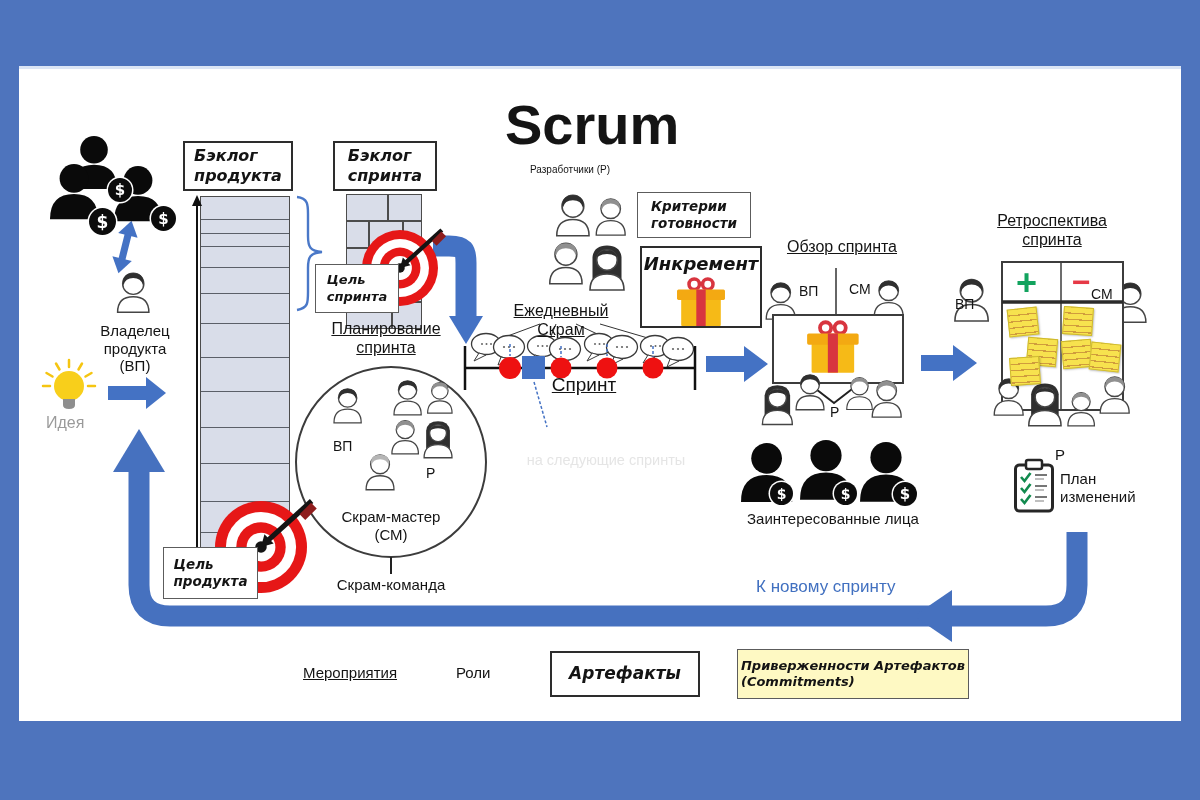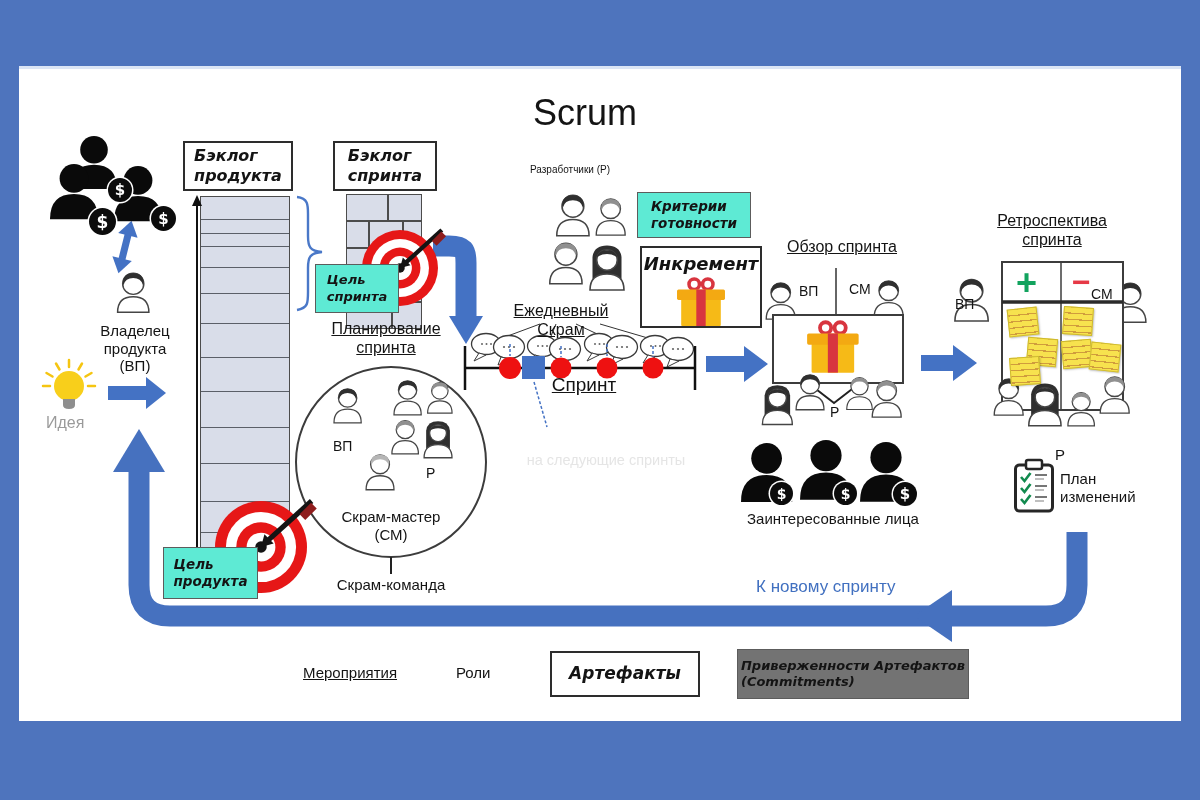--- a/index.html
+++ b/index.html
@@ -9,21 +9,21 @@
   .underlay,.overlay-svg{position:absolute;left:0;top:0;width:1200px;height:800px}
   .underlay{z-index:1}
   .overlay-svg{z-index:2}
   .lbl{position:absolute;z-index:3;color:#141414;line-height:1.18;white-space:pre-line}
   .c{text-align:center}
   .b{font-weight:normal}
   .u{text-decoration:underline}
   .hand{font-family:"DejaVu Sans",sans-serif;font-style:italic;font-weight:bold}
   .box{position:absolute;display:flex;align-items:center;justify-content:center;text-align:left;z-index:3;line-height:1.25;white-space:pre-line;color:#141414}
   .box.white{background:#fff;border:2px solid #2d2d2d}
-  .box.commit{background:#5eead4;border:1.5px solid #5c5c5c}
+  .box.commit{background:#ffffff;border:1.5px solid #5c5c5c}
   .coin{position:absolute;border-radius:50%;background:#0c0c0c;color:#fff;display:flex;align-items:center;justify-content:center;font-weight:bold;box-shadow:0 0 0 1.5px #fff;z-index:4;font-family:"DejaVu Sans",sans-serif}
   .note{position:absolute;width:30px;height:28px;background:#f7e24e;border:1px solid #cdb92f;z-index:4;
         background-image:repeating-linear-gradient(180deg,transparent 0 5px,rgba(160,70,40,.45) 5px 6.2px);
         box-shadow:1px 1px 2px rgba(0,0,0,.25)}
   .backlog-col{position:absolute;left:200px;top:196px;width:90px;height:352px;border:1.8px solid #4c4c4c;display:flex;flex-direction:column}
   .backlog-col>div{background:#d9dde9;border-top:1.5px solid #5b5f68}
   .backlog-col>div:first-child{border-top:none}
   .wall{position:absolute;left:346px;top:194px;width:76px;height:135px;display:flex;flex-direction:column}
   .wall .row{display:flex;height:27px}
   .wall .row>div{background:#d9dde9;border:1.5px solid #4c4c4c}
@@ -258,21 +258,21 @@
       <polygon points="952,590 952,642 914,616" fill="#4671bf"></polygon>
     </g>
 
     <use href="#sil" transform="translate(71,136) scale(1.15)" style="color:#0a0a0a"></use>
     <use href="#sil" transform="translate(50,164) scale(1.2)" style="color:#0a0a0a"></use>
     <use href="#sil" transform="translate(114,166) scale(1.2)" style="color:#0a0a0a"></use>
 
     <use href="#person" transform="translate(113,270) scale(0.92)" style="color:#2f2f2f"></use>
   </svg>
 
-  <div class="lbl b" style="left:505px;top:92px;width:132px;font-size:36px;text-align:right;font-weight:400">Scrum</div>
+  <div class="lbl b" style="left:505px;top:92px;width:132px;font-size:56px;text-align:right;font-weight:700">Scrum</div>
 
   <div class="box white hand" style="left:183px;top:141px;width:110px;height:50px;font-size:16px">Бэклог
 продукта</div>
   <div class="box white hand" style="left:333px;top:141px;width:104px;height:50px;font-size:16px">Бэклог
 спринта</div>
 
   <div class="box commit hand" style="left:315px;top:264px;width:84px;height:49px;font-size:13px">Цель
 спринта</div>
   <div class="box commit hand" style="left:163px;top:547px;width:95px;height:52px;font-size:13.5px">Цель
 продукта</div>
@@ -330,21 +330,21 @@
   <div class="note" style="left:1090px;top:343px;transform:rotate(6deg)"></div>
 
   <div class="lbl" style="left:1060px;top:470px;width:86px;font-size:15px">План
 изменений</div>
 
   <div class="lbl b blue" style="left:756px;top:577px;width:160px;font-size:17px">К новому спринту</div>
 
   <div class="lbl b u" style="left:303px;top:664px;font-size:15px">Мероприятия</div>
   <div class="lbl b" style="left:456px;top:664px;font-size:15px">Роли</div>
   <div class="box white hand" style="left:550px;top:651px;width:150px;height:46px;border-width:2.5px;font-size:17px">Артефакты</div>
-  <div class="box commit hand" style="left:737px;top:649px;width:232px;height:50px;font-size:13px;background:#737373">Приверженности Артефактов
+  <div class="box commit hand" style="left:737px;top:649px;width:232px;height:50px;font-size:13px;background:#fef9c3">Приверженности Артефактов
 (Commitments)</div>
 
   <div class="coin" style="left:108px;top:178px;width:24px;height:24px;font-size:15px">
       <span>$</span>
     </div>
   <div class="coin" style="left:89px;top:208px;width:27px;height:27px;font-size:17px">
       <span>$</span>
     </div>
   <div class="coin" style="left:151px;top:206px;width:25px;height:25px;font-size:15px">
       <span>$</span>

